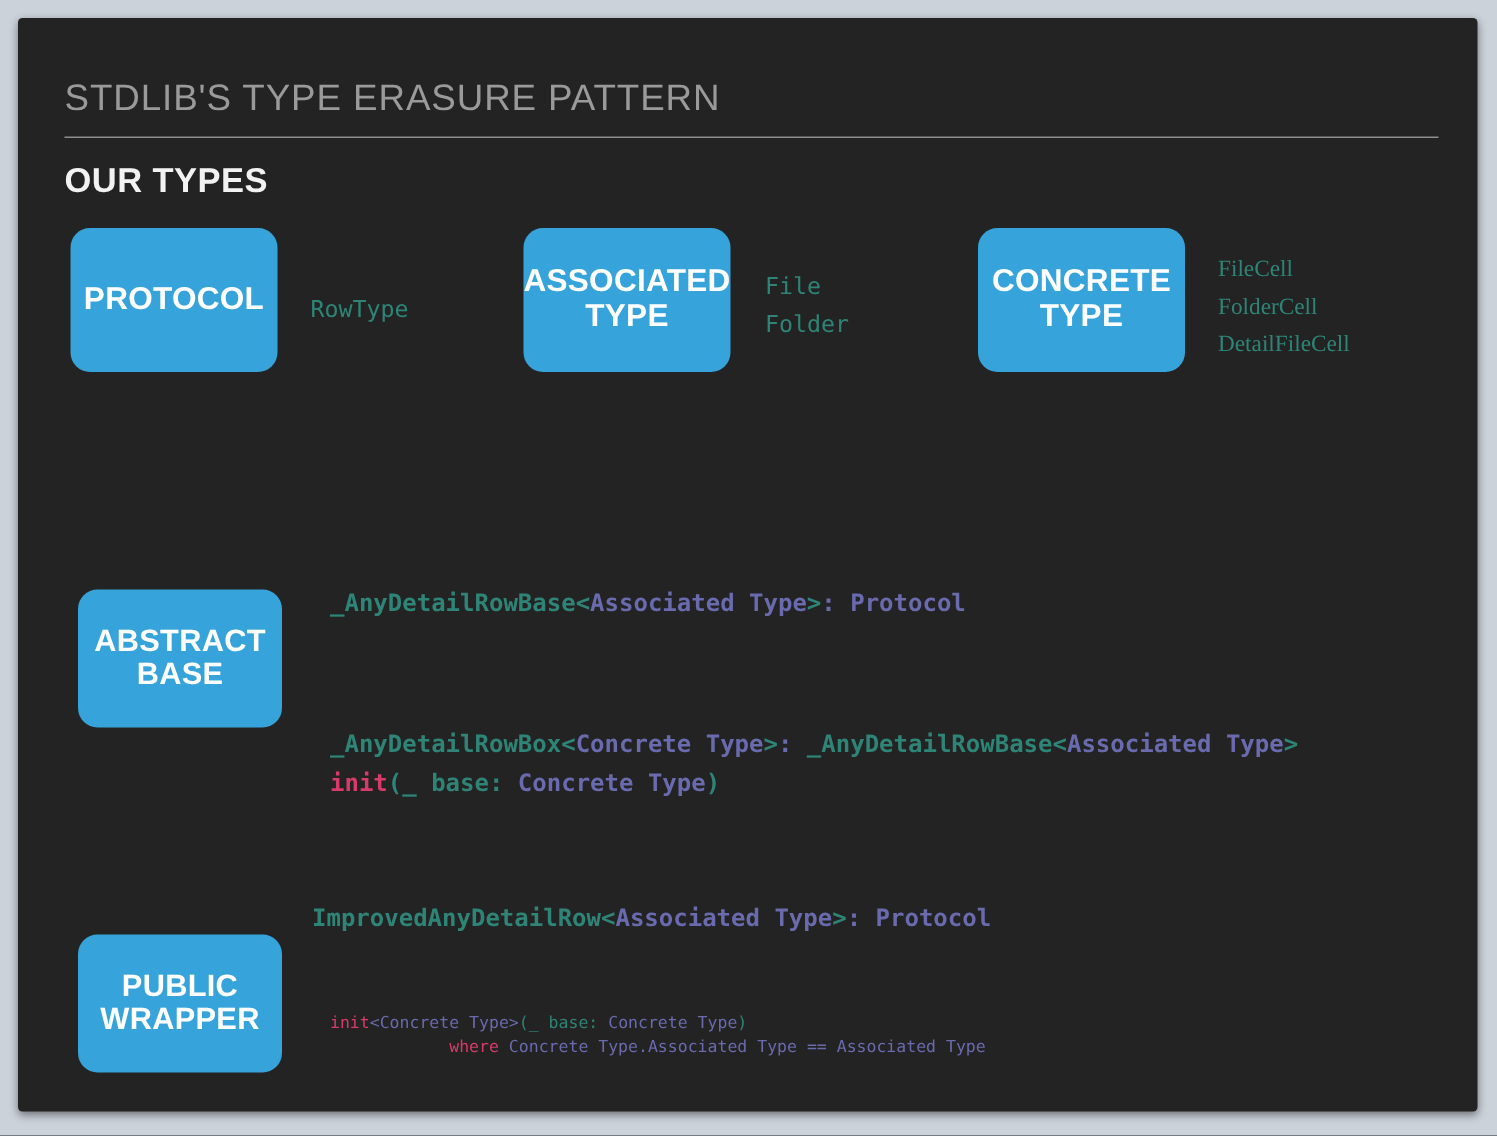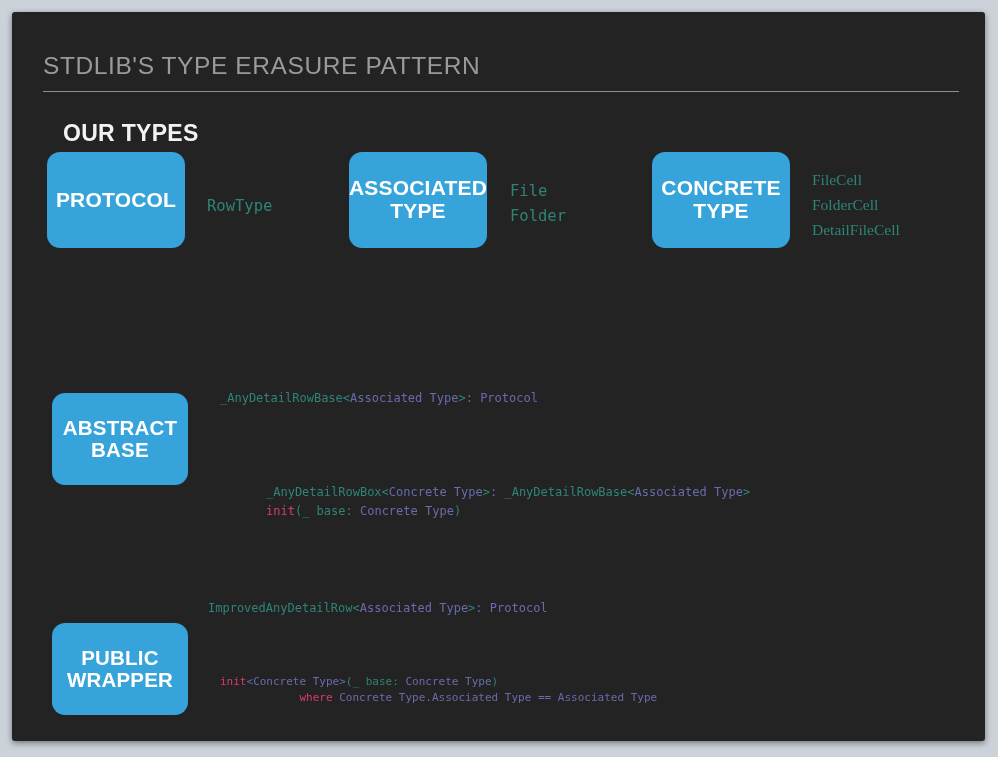--- a/index.html
+++ b/index.html
@@ -49,21 +49,21 @@
 
   .section-heading {
     position: absolute;
     left: 31px;
     color: #f2f2f2;
     font-size: 23px;
     font-weight: 700;
     letter-spacing: 0.3px;
     white-space: nowrap;
   }
-  #heading-our-types { top: 108px; margin-left: 20px; }
+  #heading-our-types { top: 95px; }
   #heading-eraser-types { top: 275px; }
 
   
   .chip {
     position: absolute;
     background: #36a4da;
     border-radius: 13px;
     display: flex;
     align-items: center;
     justify-content: center;
@@ -104,24 +104,25 @@
     line-height: 1.62;
   }
   .code-list {
     font-size: 15.5px;
   }
   #code-rowtype  { left: 195px; top: 182px; }
   #code-filelist { left: 498px; top: 167px; }
   #code-cells    { left: 800px; top: 155px; font-family: Liberation Serif, serif; }
 
   .code-block {
-    font-size: 12px;
+    font-size: 16px;
+    font-weight: bold;
   }
   #code-abstract-base { left: 208px; top: 377px; }
-  #code-private-box   { left: 208px; top: 471px; margin-left: 46px; }
+  #code-private-box   { left: 208px; top: 471px; }
   #code-public-main   { left: 196px; top: 587px; }
   #code-public-sub    { left: 208px; top: 624px; font-size: 11px; line-height: 1.42; margin-top: 38px; }
 
   
   .t-teal  { color: #2e8577; }
   .t-ident { color: #6a6aaf; }
   .t-punct { color: #2e8577; }
   .t-kw    { color: #d83b6a; }
   .t-plain { color: #2e8577; }
 </style>

